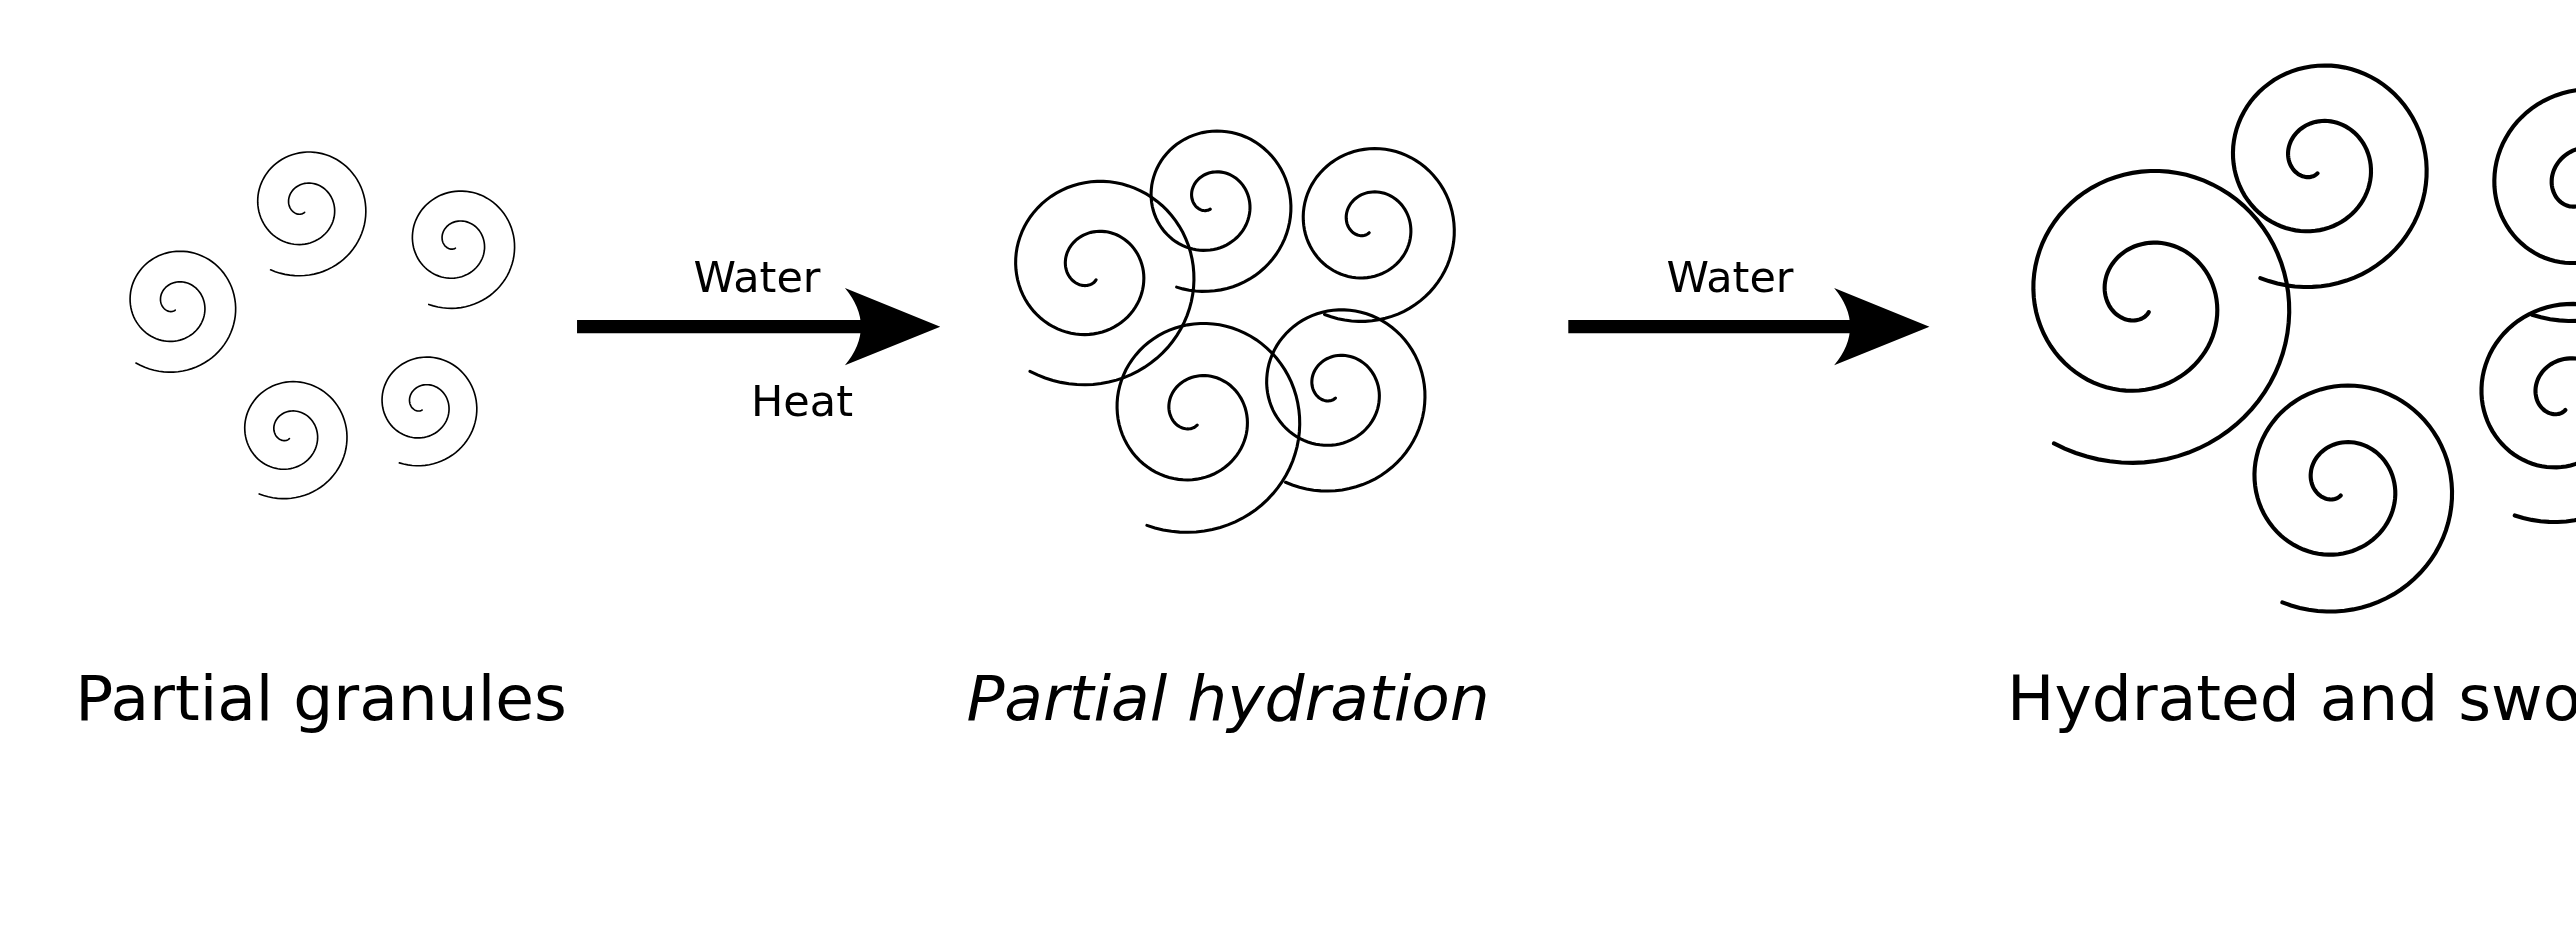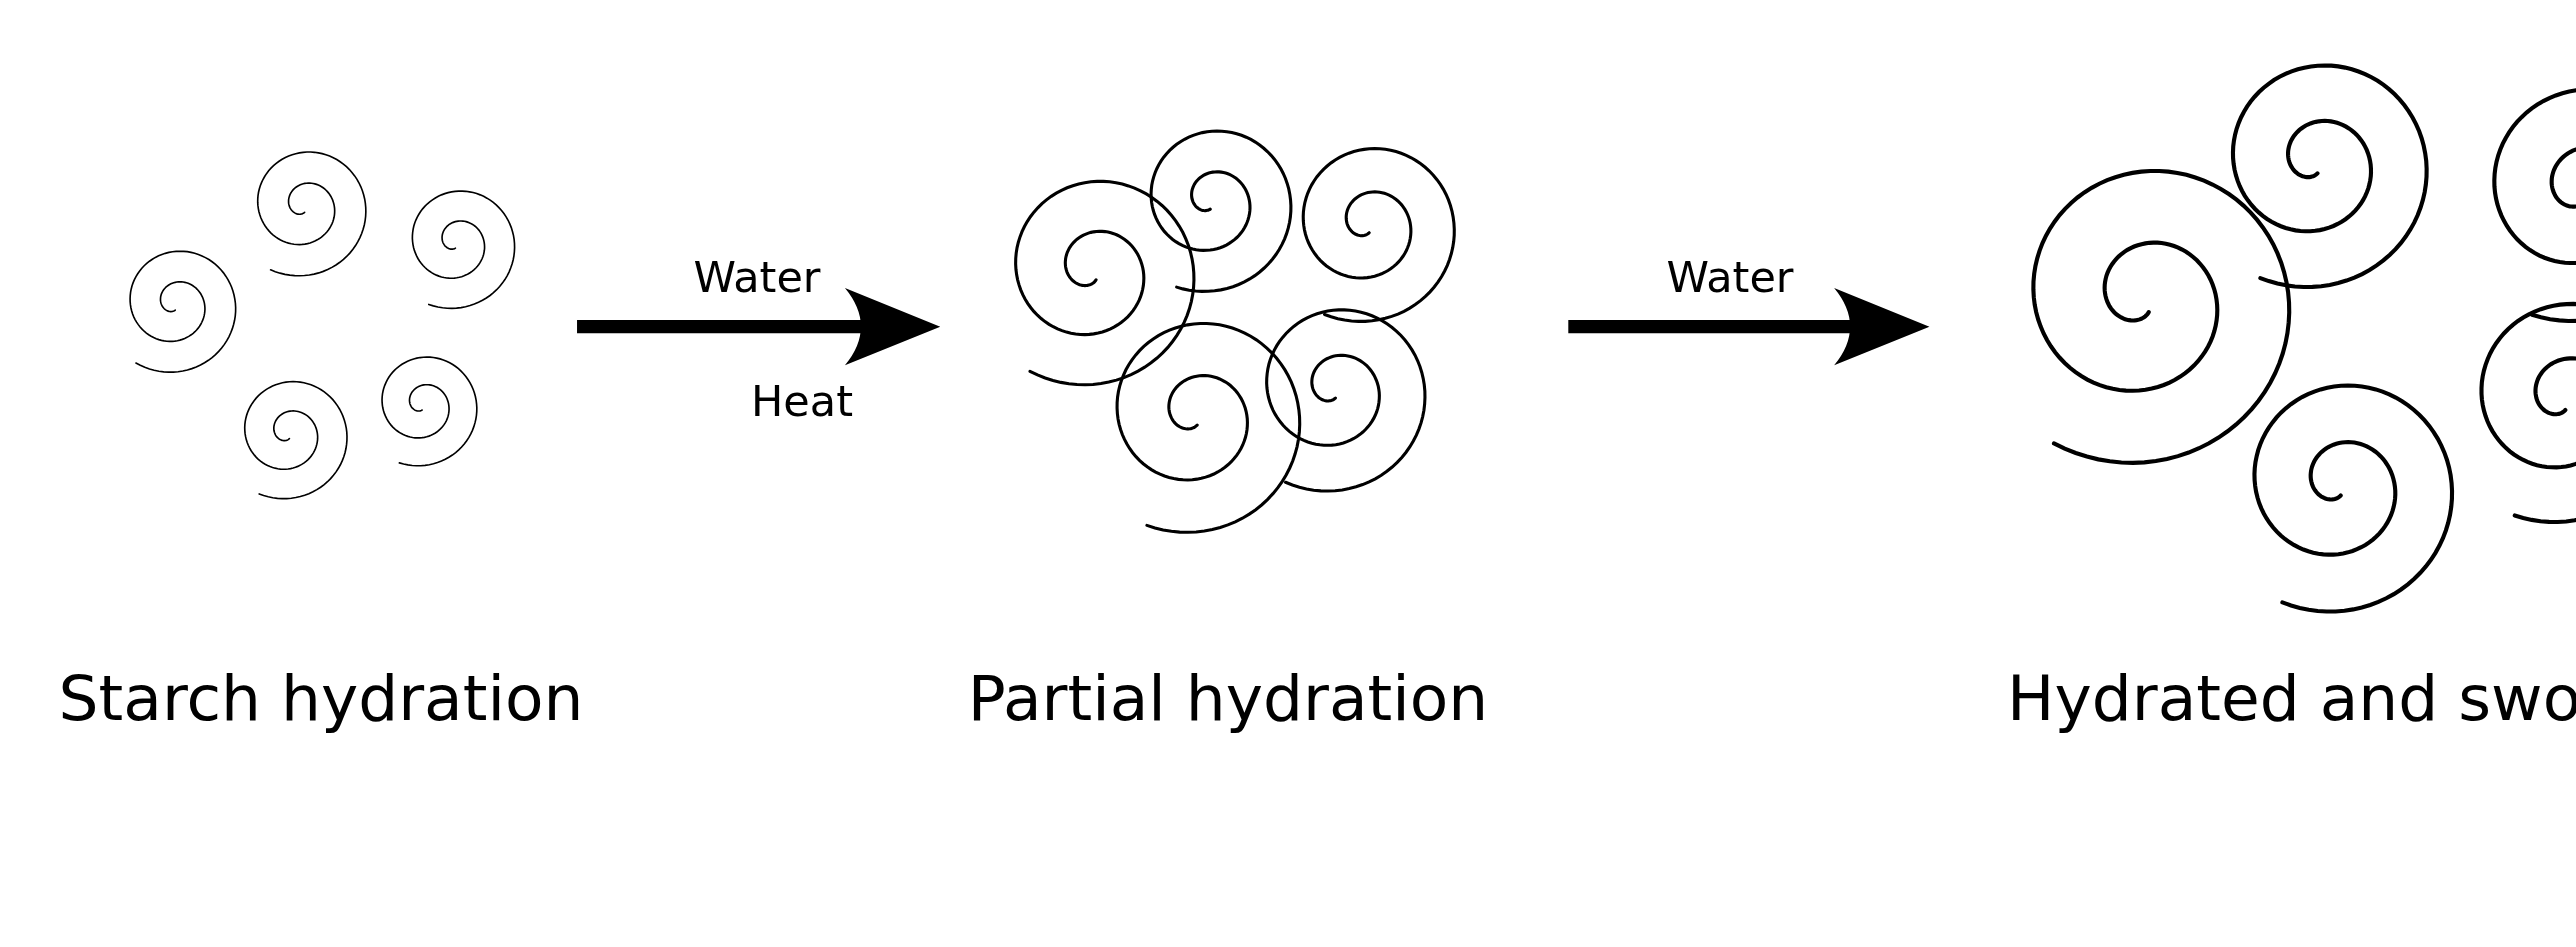--- a/index.html
+++ b/index.html
@@ -98,18 +98,18 @@
         <line x1="5399" y1="634" x2="5961" y2="634" stroke="#000000" stroke-width="26"></line>
         <path d="M6101 634L5916 559Q5978 634 5916 709Z" fill="#000000"></path>
       </g>
     </svg>
 
   <div class="label arrow-label" style="left: 757px; top: 277px;">Water</div>
   <div class="label arrow-label" style="left: 802px; top: 401px;">Heat</div>
 
   <div class="label arrow-label" style="left: 1730px; top: 277px;">Water</div>
 
-  <div class="label caption" style="left: 321px; top: 698px;">Starch hydration</div>
-  <div class="label caption" style="left: 1228px; top: 698px;">Partial hydration</div>
+  <div class="label caption" style="left: 321px; top: 698px;">Partial granules</div>
+  <div class="label caption" style="left: 1228px; top: 698px; font-style: italic;">Partial hydration</div>
   <div class="label caption" style="left: 2351px; top: 698px;">Hydrated and swollen</div>
 
 </div>
 
 
 </body></html>

